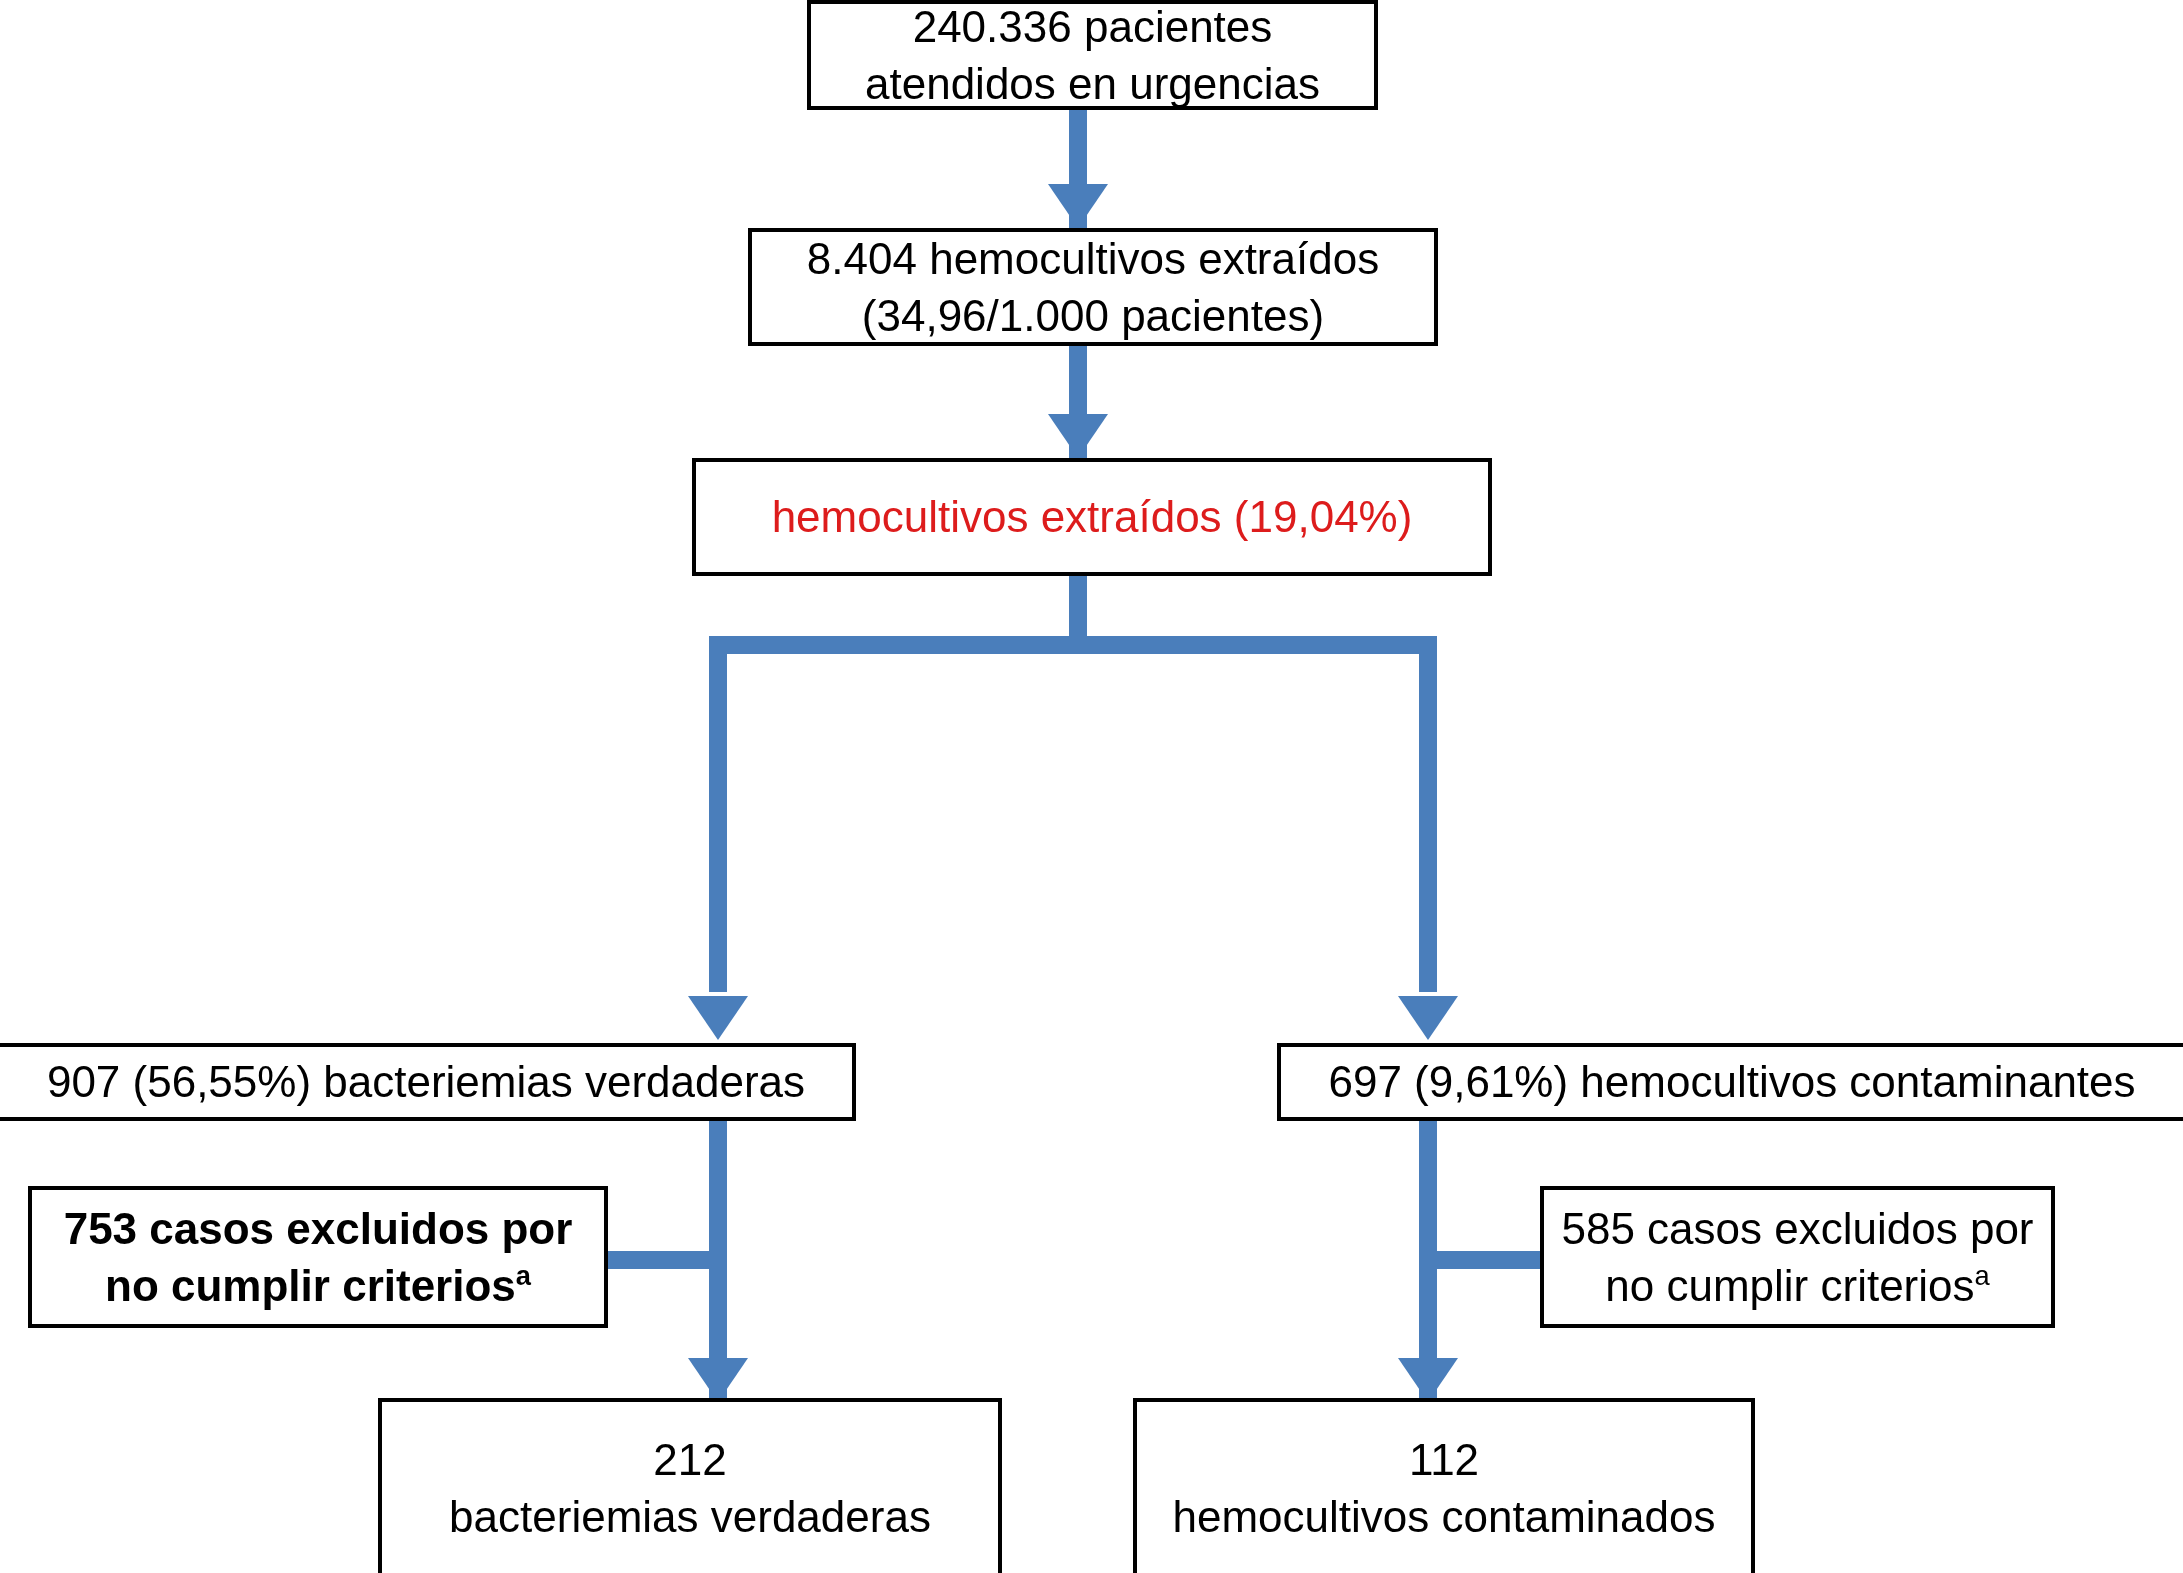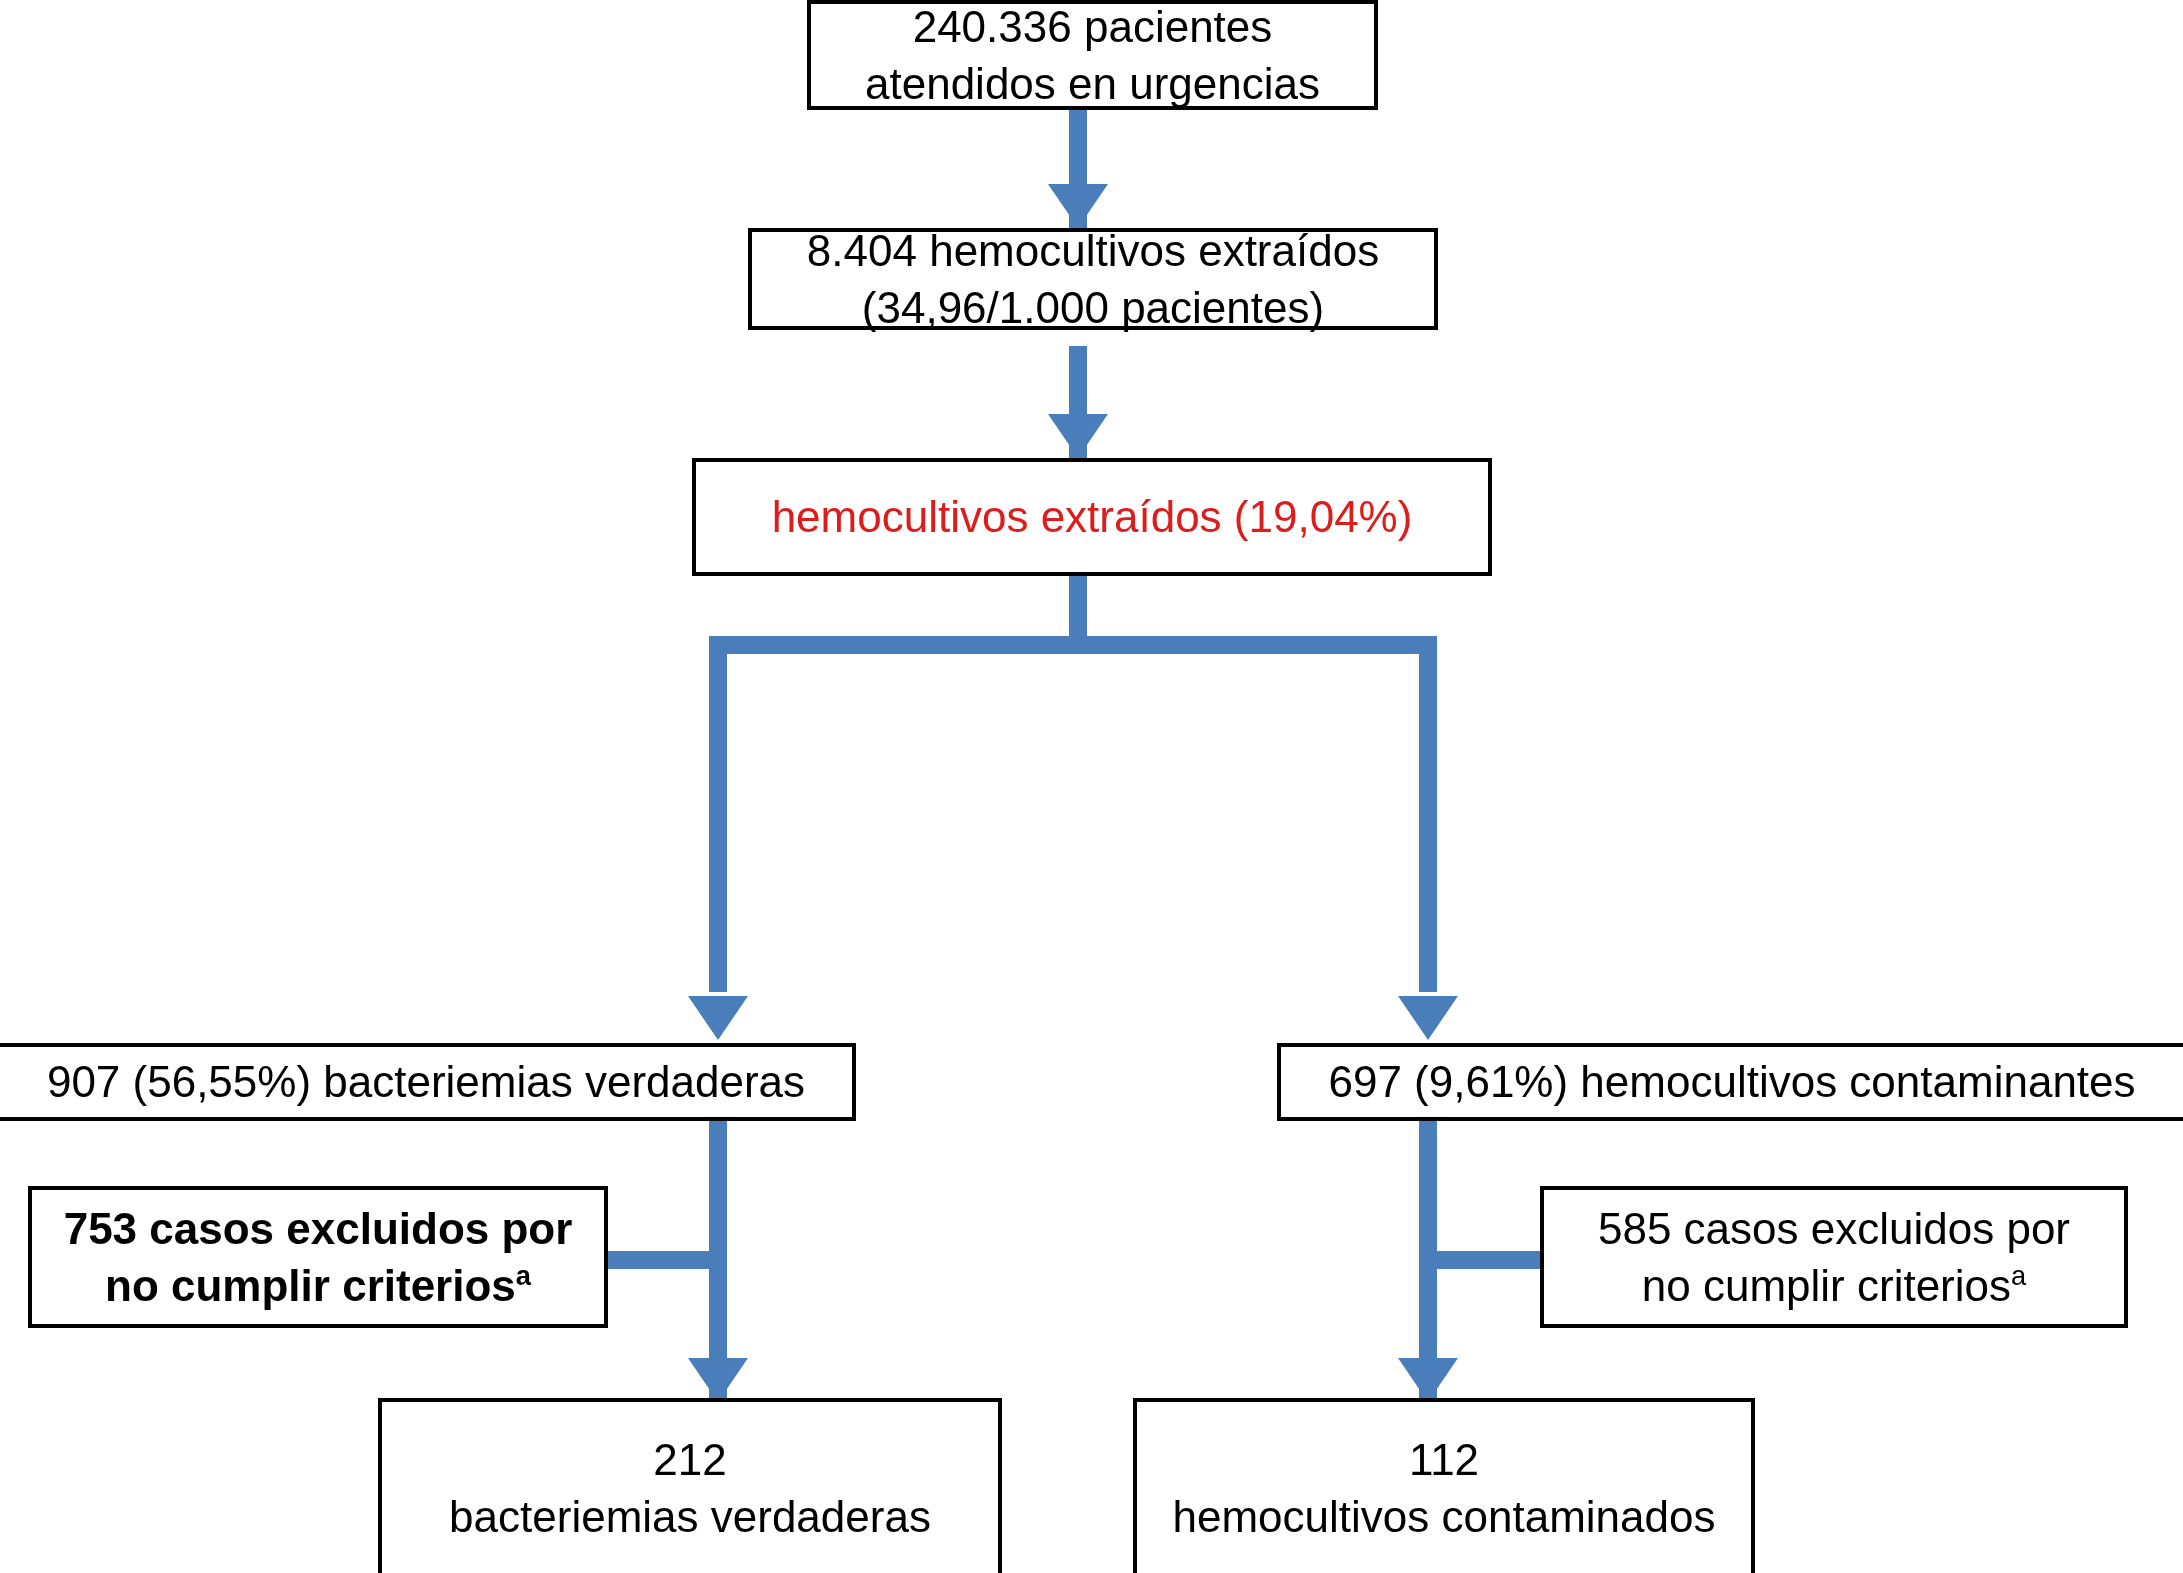--- a/index.html
+++ b/index.html
@@ -73,21 +73,21 @@
   <div class="node" style="left:807px; top:0px; width:571px; height:110px;">
     <span class="txt">
       <span>240.336 pacientes</span>
       <span class="line2">atendidos en urgencias</span>
     </span>
   </div>
 
   <div class="conn vline" style="left:1069px; top:110px; width:18px; height:120px;"></div>
   <div class="arrowhead" style="left:1048px; top:184px;"></div>
 
-  <div class="node" style="left:748px; top:228px; width:690px; height:102px;">
+  <div class="node" style="left:748px; top:228px; width:690px; height:118px;">
     <span class="txt">
       <span>8.404 hemocultivos extraídos</span>
       <span class="line2">(34,96/1.000 pacientes)</span>
     </span>
   </div>
 
   <div class="conn vline" style="left:1069px; top:346px; width:18px; height:114px;"></div>
   <div class="arrowhead" style="left:1048px; top:414px;"></div>
 
   <div class="node red" style="left:692px; top:458px; width:800px; height:118px;">
@@ -127,21 +127,21 @@
 
   <div class="conn hline" style="left:1428px; top:1251px; width:118px; height:18px;"></div>
 
   <div class="node" style="left:28px; top:1186px; width:580px; height:142px;font-weight:bold;">
     <span class="txt">
       <span>753 casos excluidos por</span>
       <span class="line2"><span>no cumplir criterios</span><sup>a</sup></span>
     </span>
   </div>
 
-  <div class="node" style="left:1540px; top:1186px; width:588px; height:142px;">
+  <div class="node" style="left:1540px; top:1186px; width:515px; height:142px;">
     <span class="txt">
       <span>585 casos excluidos por</span>
       <span class="line2"><span>no cumplir criterios</span><sup>a</sup></span>
     </span>
   </div>
 
   <div class="node" style="left:378px; top:1398px; width:624px; height:180px;">
     <span class="txt">
       <span>212</span>
       <span class="line2">bacteriemias verdaderas</span>

